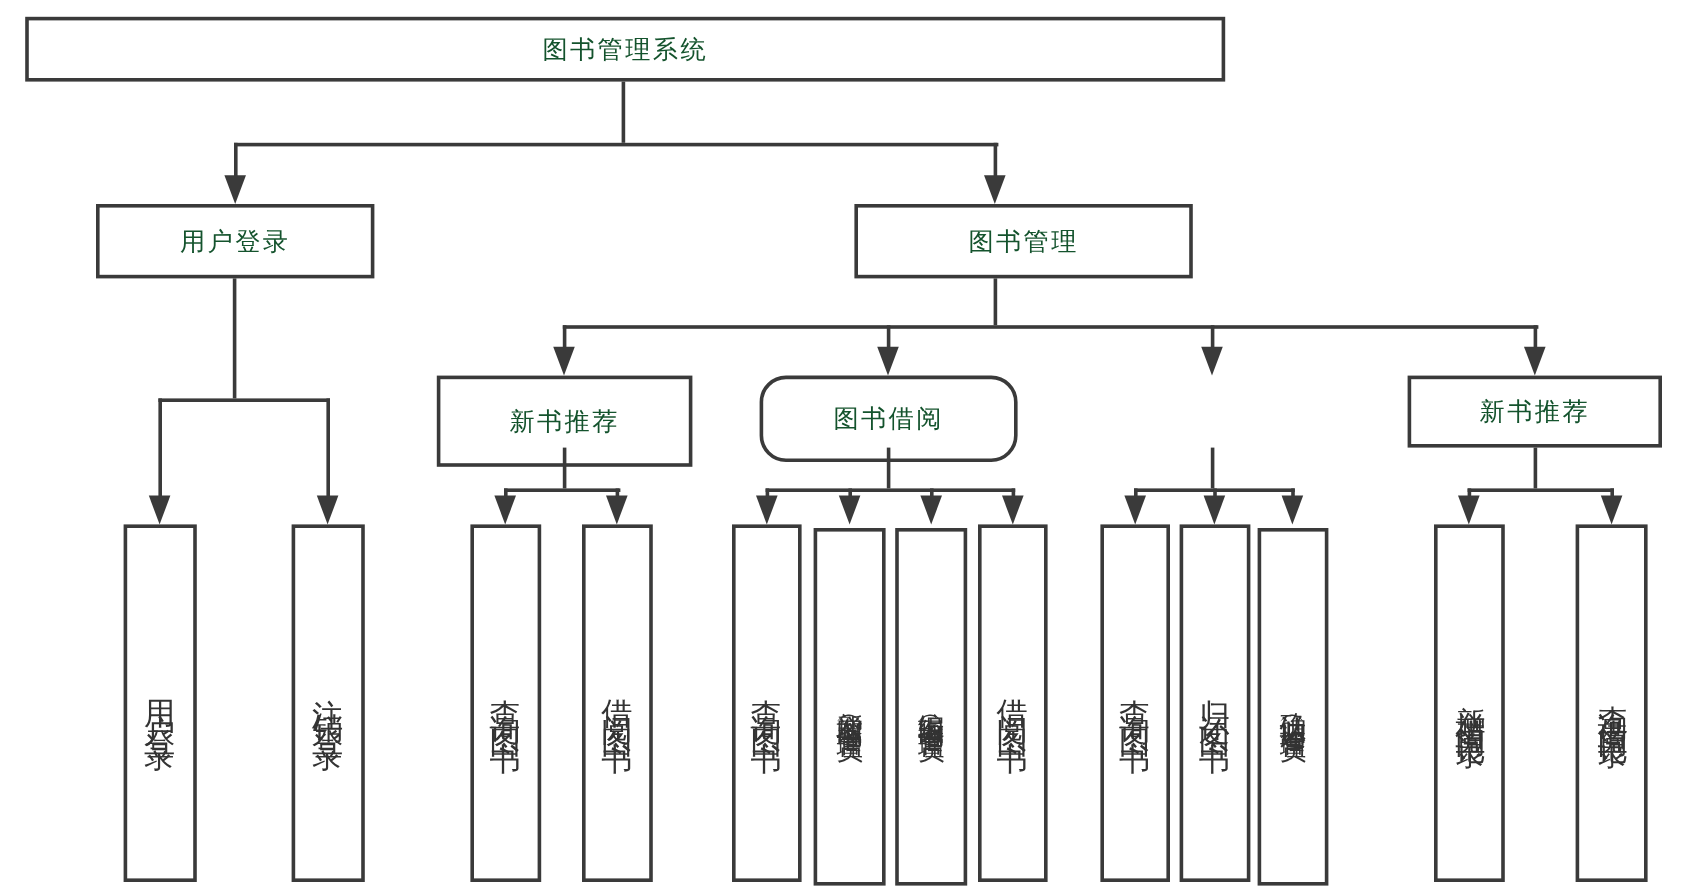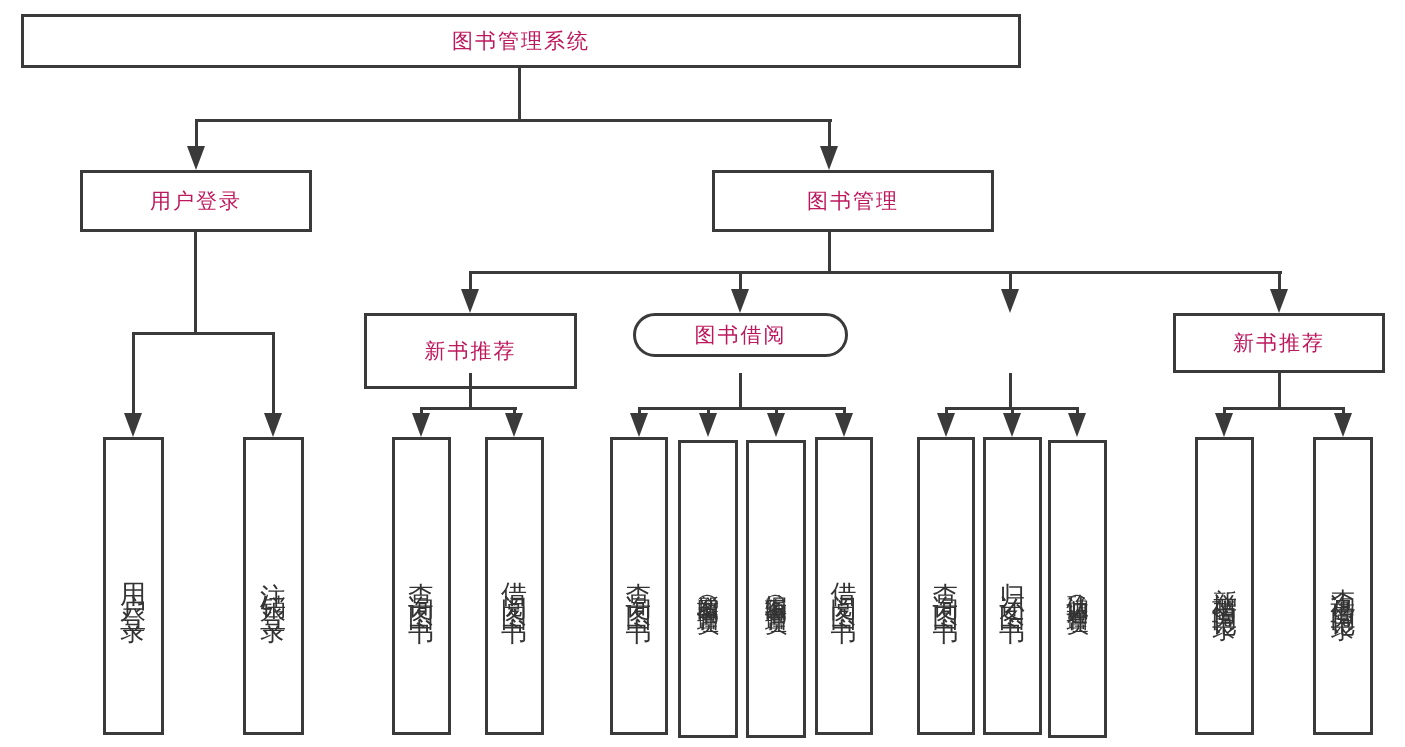--- a/index.html
+++ b/index.html
@@ -17,21 +17,21 @@
     position:absolute;
     border:3px solid #3a3a3a;
     background:transparent;
     box-sizing:border-box;
     display:flex;align-items:center;justify-content:center;
     z-index:2;
   }
   .hlabel{
     font-size:21px;
     letter-spacing:2px;
-    color:#be185d;
+    color:#14532d;
     white-space:nowrap;
   }
   .vlabel{
     writing-mode:vertical-rl;
     text-orientation:mixed;
     color:#333333;
     line-height:1;
   }
   .v4{font-size:26px;letter-spacing:12px;}
   .v6{font-size:25px;letter-spacing:6px;}
@@ -100,21 +100,21 @@
   <div class="vl" style="left:739px;top:271px;height:21px;"></div>
   <div class="arrow" style="left:731px;top:289px;"></div>
   <div class="vl" style="left:1009px;top:271px;height:21px;"></div>
   <div class="arrow" style="left:1001px;top:289px;"></div>
   <div class="vl" style="left:1278px;top:271px;height:21px;"></div>
   <div class="arrow" style="left:1270px;top:289px;"></div>
 
   <div class="box" style="left:364px;top:313px;width:213px;height:76px;">
     <span class="hlabel">新书推荐</span>
   </div>
-  <div class="box" style="left:633px;top:313px;width:215px;height:44px;border-radius:22px;">
+  <div class="box" style="left:633px;top:313px;width:215px;height:72px;border-radius:22px;">
     <span class="hlabel">图书借阅</span>
   </div>
   <div class="box" style="left:1173px;top:313px;width:212px;height:60px;">
     <span class="hlabel">新书推荐</span>
   </div>
 
   <div class="vl" style="left:469px;top:373px;height:34px;"></div>
   <div class="hl" style="left:420px;top:407px;width:97px;"></div>
   <div class="vl" style="left:420px;top:407px;height:10px;"></div>
   <div class="arrow" style="left:412px;top:413px;"></div>

